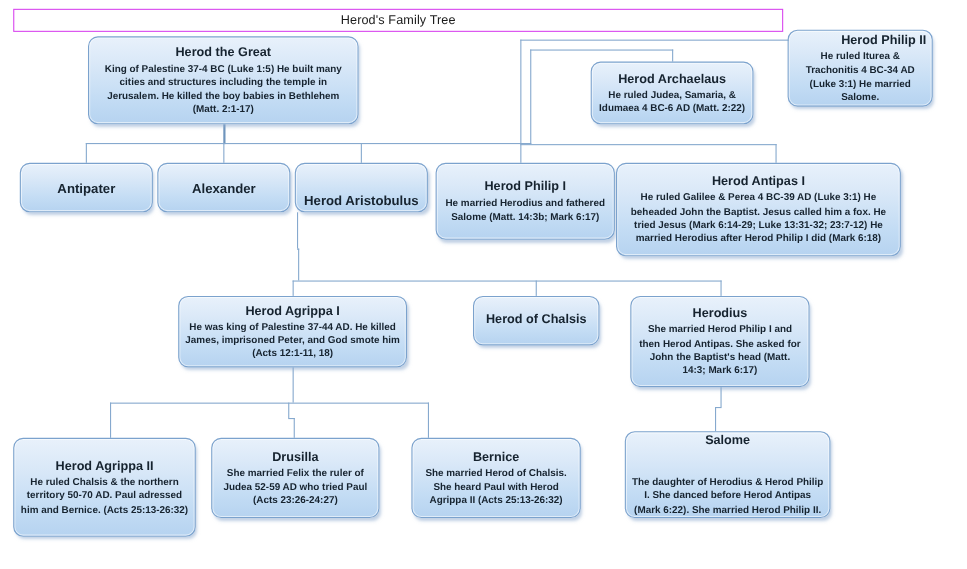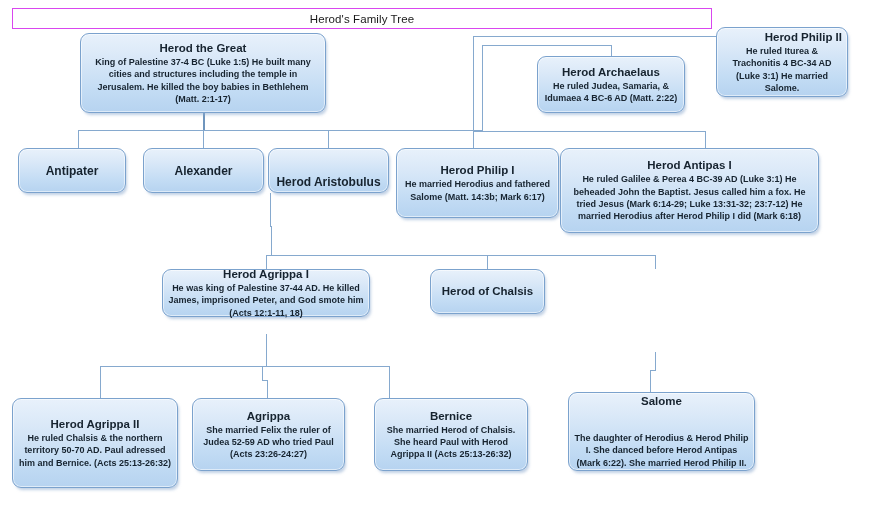--- a/index.html
+++ b/index.html
@@ -135,21 +135,21 @@
   <div class="node" style="left:537px; top:56px; width:148px; height:57px;">
     <div class="nm">Herod Archaelaus</div>
     <div class="ds">He ruled Judea, Samaria, &amp; Idumaea 4 BC-6 AD (Matt. 2:22)</div>
   </div>
 
   <div class="node" style="left:716px; top:27px; width:132px; height:70px;align-items:flex-end;">
     <div class="nm">Herod Philip II</div>
     <div class="ds">He ruled Iturea &amp; Trachonitis 4 BC-34 AD (Luke 3:1) He married Salome.</div>
   </div>
 
-  <div class="node title-only" style="left:18px; top:148px; width:108px; height:45px;text-align:right;">
+  <div class="node title-only" style="left:18px; top:148px; width:121px; height:45px;text-align:right;">
     <div class="nm">Antipater</div>
   </div>
 
   <div class="node title-only" style="left:143px; top:148px; width:121px; height:45px;">
     <div class="nm">Alexander</div>
   </div>
 
   <div class="node title-only" style="left:268px; top:148px; width:121px; height:45px;justify-content:flex-end;">
     <div class="nm">Herod Aristobulus</div>
   </div>
@@ -157,37 +157,41 @@
   <div class="node" style="left:396px; top:148px; width:163px; height:70px;">
     <div class="nm">Herod Philip I</div>
     <div class="ds">He married Herodius and fathered Salome (Matt. 14:3b; Mark 6:17)</div>
   </div>
 
   <div class="node" style="left:560px; top:148px; width:259px; height:85px;">
     <div class="nm">Herod Antipas I</div>
     <div class="ds">He ruled Galilee &amp; Perea 4 BC-39 AD (Luke 3:1) He beheaded John the Baptist. Jesus called him a fox. He tried Jesus (Mark 6:14-29; Luke 13:31-32; 23:7-12) He married Herodius after Herod Philip I did (Mark 6:18)</div>
   </div>
 
-  <div class="node" style="left:162px; top:269px; width:208px; height:48px;">
+  <div class="node" style="left:162px; top:269px; width:208px; height:65px;">
     <div class="nm">Herod Agrippa I</div>
     <div class="ds">He was king of Palestine 37-44 AD. He killed James, imprisoned Peter, and God smote him (Acts 12:1-11, 18)</div>
   </div>
 
   <div class="node" style="left:430px; top:269px; width:115px; height:45px;">
     <div class="nm">Herod of Chalsis</div>
   </div>
 
+  <div class="node" style="left:573px; top:269px; width:163px; height:83px;">
+    <div class="nm">Herodius</div>
+    <div class="ds">She married Herod Philip I and then Herod Antipas. She asked for John the Baptist's head (Matt. 14:3; Mark 6:17)</div>
+  </div>
 
   <div class="node" style="left:12px; top:398px; width:166px; height:90px;">
     <div class="nm">Herod Agrippa II</div>
     <div class="ds">He ruled Chalsis &amp; the northern territory 50-70 AD. Paul adressed him and Bernice. (Acts 25:13-26:32)</div>
   </div>
 
   <div class="node" style="left:192px; top:398px; width:153px; height:73px;">
-    <div class="nm">Agrippa</div>
+    <div class="nm">Drusilla</div>
     <div class="ds">She married Felix the ruler of Judea 52-59 AD who tried Paul (Acts 23:26-24:27)</div>
   </div>
 
   <div class="node" style="left:374px; top:398px; width:154px; height:73px;">
     <div class="nm">Bernice</div>
     <div class="ds">She married Herod of Chalsis. She heard Paul with Herod Agrippa II (Acts 25:13-26:32)</div>
   </div>
 
   <div class="node" style="left:568px; top:392px; width:187px; height:79px;gap:23px;">
     <div class="nm">Salome</div>

